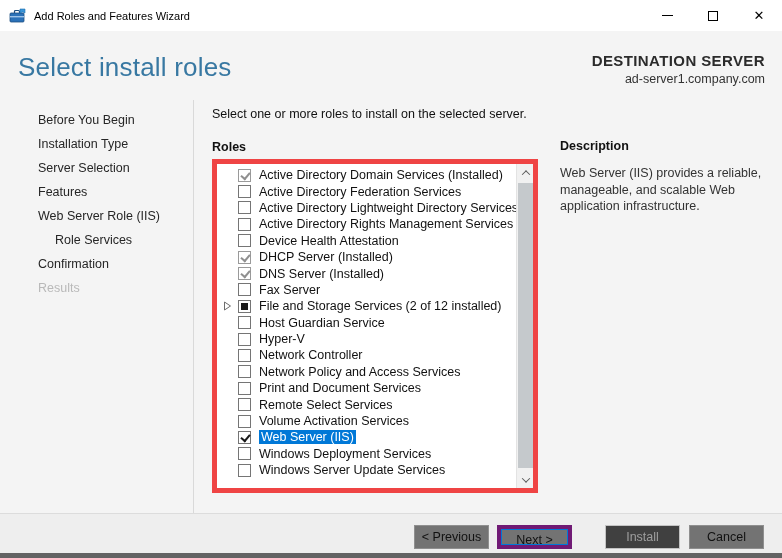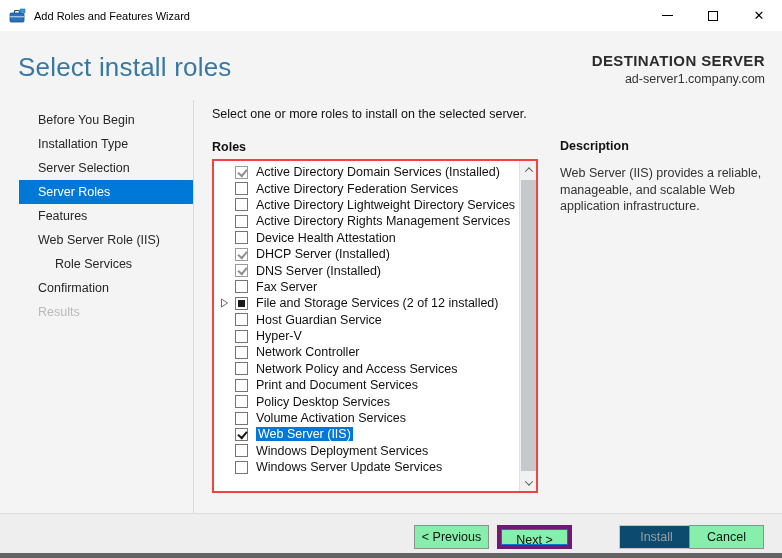--- a/index.html
+++ b/index.html
@@ -32,21 +32,21 @@
     font-size:12.5px; color:#262626; margin-left:0; cursor:default; }
   .side-item.active { background:#0078d7; color:#fff; margin-left:19px; padding-left:19px; width:174px; }
   .side-item.indent { padding-left:55px; }
   .side-item.disabled { color:#b9b9b9; }
 
   
   .instruction { position:absolute; left:212px; top:107px; font-size:12.5px; color:#111; }
   .roles-label { position:absolute; left:212px; top:140px; font-size:12.5px; font-weight:bold; color:#111; }
 
   .roles-listbox { position:absolute; left:212px; top:159px; width:326px; height:334px;
-    background:#fff; border:2px solid #ef4444; }
+    background:#fff; border:5px solid #ef4444; }
   .roles-rows { position:absolute; left:0; top:3px; right:18px; }
   .role-row { display:flex; align-items:center; height:16.4px; padding-left:6px; }
   .expander-slot { width:15px; height:12px; display:flex; align-items:center; flex:0 0 15px; }
   .cb { width:13px; height:13px; flex:0 0 13px; border:1px solid #757575; background:#fff;
     position:relative; margin-right:8px; }
   .cb.checked::after, .cb.checked-gray::after { content:""; position:absolute; left:2px; top:2px;
     width:7px; height:4px; border-left:2px solid #1a1a1a; border-bottom:2px solid #1a1a1a;
     transform:rotate(-50deg); }
   .cb.checked-gray { border-color:#9a9a9a; }
   .cb.checked-gray::after { border-color:#909090; }
@@ -69,24 +69,24 @@
   
   .desc-heading { position:absolute; left:560px; top:139px; font-size:12.5px; font-weight:bold; color:#111; }
   .desc-text { position:absolute; left:560px; top:165px; width:208px; font-size:12.5px;
     line-height:16.5px; color:#333; }
 
   
   .footer { position:absolute; left:0; top:513px; width:782px; height:41px;
     background:#eeeeee; border-top:1px solid #dcdcdc; }
   .btn { position:absolute; top:11px; height:24px; width:75px; font-size:12.5px;
     font-family:"Liberation Sans","DejaVu Sans",sans-serif;
-    background:#86efac; border:1px solid #8f8f8f; color:#111; text-align:center; line-height:22px; }
+    background:#737373; border:1px solid #8f8f8f; color:#111; text-align:center; line-height:22px; }
   .btn-previous { left:414px; }
   .btn-next { left:497px; border:4px solid #701a75; box-shadow:inset 0 0 0 1px #0078d7; }
-  .btn-install { left:605px; background:#0c4a6e; border-color:#c3c3c3; color:#9e9e9e;margin-left:14px; }
+  .btn-install { left:605px; background:#404040; border-color:#c3c3c3; color:#9e9e9e; }
   .btn-cancel { left:689px; }
 
   .bottom-strip { position:absolute; left:0; top:553px; width:782px; height:5px; background:#636363; }
 </style>
 </head>
 <body>
 
 <div class="window">
 
   <div class="titlebar">
@@ -115,21 +115,20 @@
   <div class="page-heading">Select install roles</div>
   <div class="destination">
     <div class="dest-label">DESTINATION SERVER</div>
     <div class="dest-server">ad-server1.company.com</div>
   </div>
 
   <div class="sidebar" id="sidebar">
       <div class="side-item">Before You Begin</div>
       <div class="side-item">Installation Type</div>
       <div class="side-item">Server Selection</div>
-      <div class="side-item active">Server Roles</div>
       <div class="side-item">Features</div>
       <div class="side-item">Web Server Role (IIS)</div>
       <div class="side-item indent">Role Services</div>
       <div class="side-item">Confirmation</div>
       <div class="side-item disabled">Results</div>
     </div>
   <div class="nav-divider"></div>
 
   <div class="instruction">Select one or more roles to install on the selected server.</div>
   <div class="roles-label">Roles</div>
@@ -206,21 +205,21 @@
           <span class="role-label">Network Policy and Access Services</span>
         </div>
         <div class="role-row">
           <span class="expander-slot"></span>
           <span class="cb unchecked"></span>
           <span class="role-label">Print and Document Services</span>
         </div>
         <div class="role-row">
           <span class="expander-slot"></span>
           <span class="cb unchecked"></span>
-          <span class="role-label">Policy Desktop Services</span>
+          <span class="role-label">Remote Select Services</span>
         </div>
         <div class="role-row">
           <span class="expander-slot"></span>
           <span class="cb unchecked"></span>
           <span class="role-label">Volume Activation Services</span>
         </div>
         <div class="role-row">
           <span class="expander-slot"></span>
           <span class="cb checked"></span>
           <span class="role-label selected">Web Server (IIS)</span>

